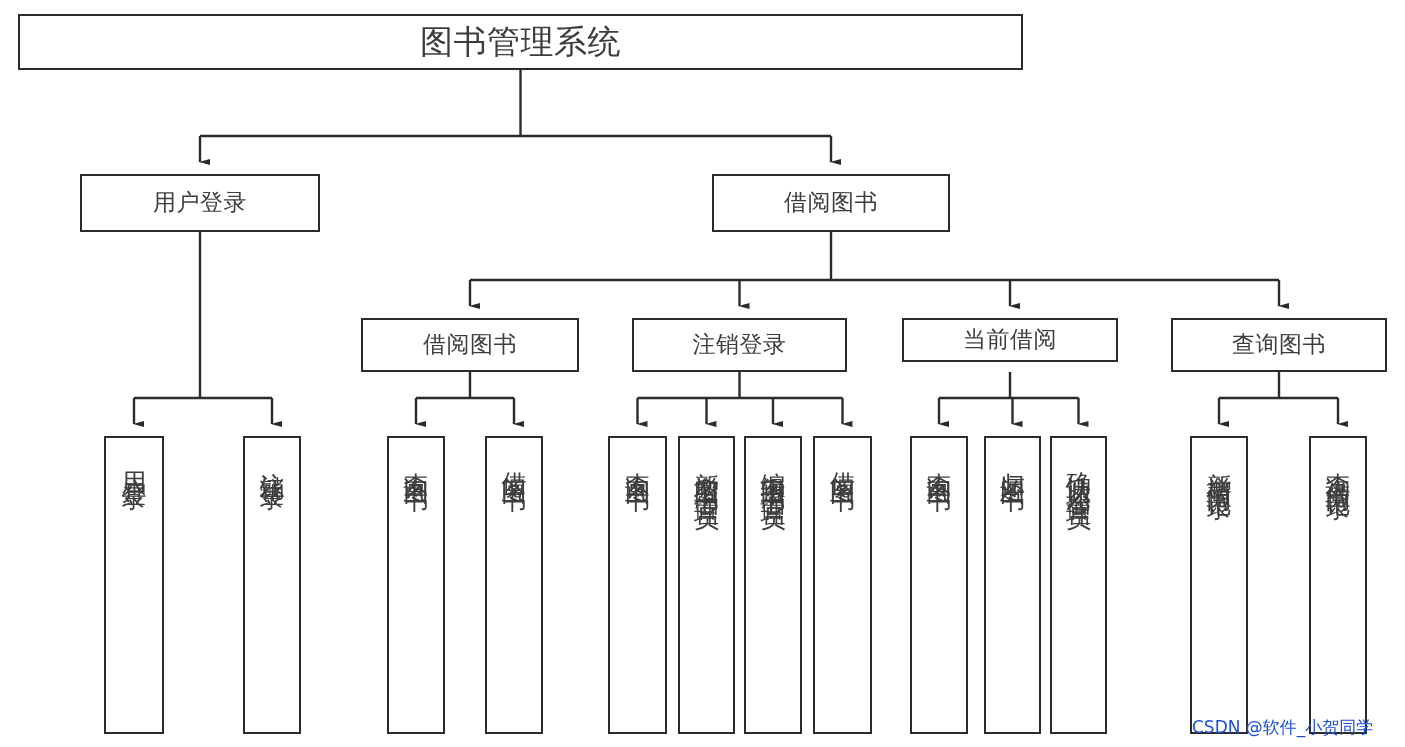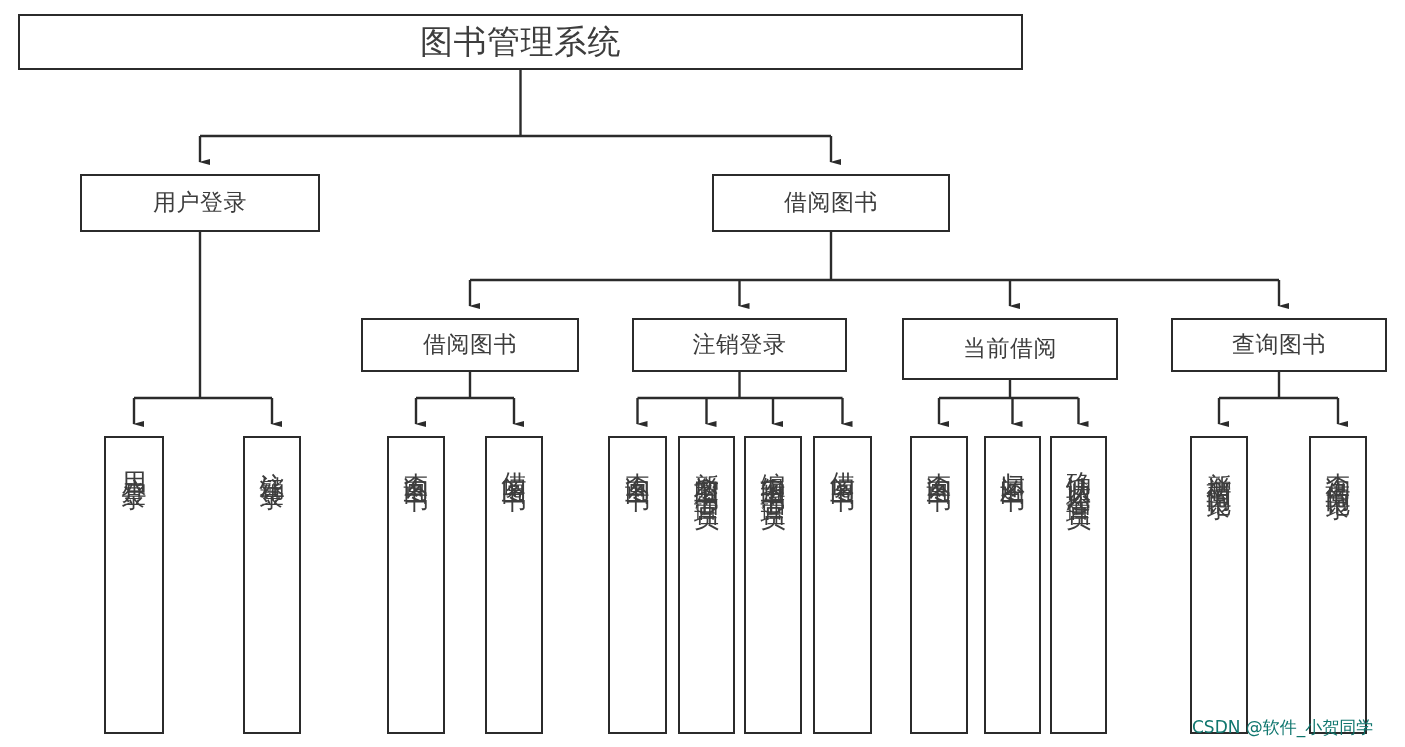--- a/index.html
+++ b/index.html
@@ -64,21 +64,21 @@
     -webkit-text-orientation: upright;
     font-size: 25px;
     line-height: 1.0;
     letter-spacing: 5px;
   }
   .watermark {
     position: absolute;
     left: 1192px;
     top: 716px;
     font-size: 17px;
-    color: #0f766e;
+    color: #1d4ed8;
     white-space: nowrap;
     z-index: 3;
     font-family: "DejaVu Sans", "Liberation Sans", sans-serif;
   }
 </style>
 </head>
 <body>
 
 <div id="canvas">
 
@@ -134,21 +134,21 @@
       </div>
       <div class="node horiz" style="left: 712px; top: 174px; width: 238px; height: 58px;">
         <span class="label">借阅图书</span>
       </div>
       <div class="node horiz" style="left: 361px; top: 318px; width: 218px; height: 54px;">
         <span class="label">借阅图书</span>
       </div>
       <div class="node horiz" style="left: 632px; top: 318px; width: 215px; height: 54px;">
         <span class="label">注销登录</span>
       </div>
-      <div class="node horiz" style="left: 902px; top: 318px; width: 216px; height: 62px;">
+      <div class="node horiz" style="left: 902px; top: 318px; width: 216px; height: 44px;">
         <span class="label">当前借阅</span>
       </div>
       <div class="node horiz" style="left: 1171px; top: 318px; width: 216px; height: 54px;">
         <span class="label">查询图书</span>
       </div>
       <div class="node vert" style="left: 104px; top: 436px; width: 60px; height: 298px;">
         <span class="label">用户登录</span>
       </div>
       <div class="node vert" style="left: 243px; top: 436px; width: 58px; height: 298px;">
         <span class="label">注销登录</span>

